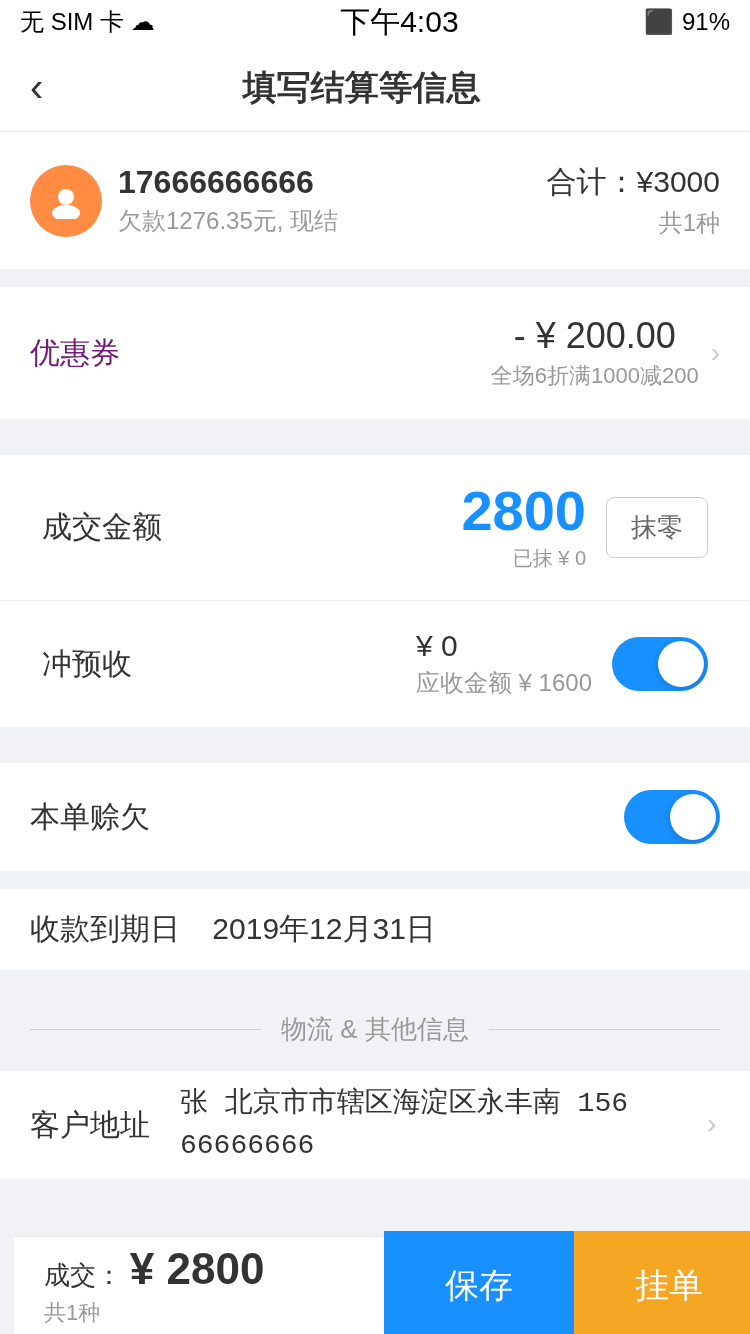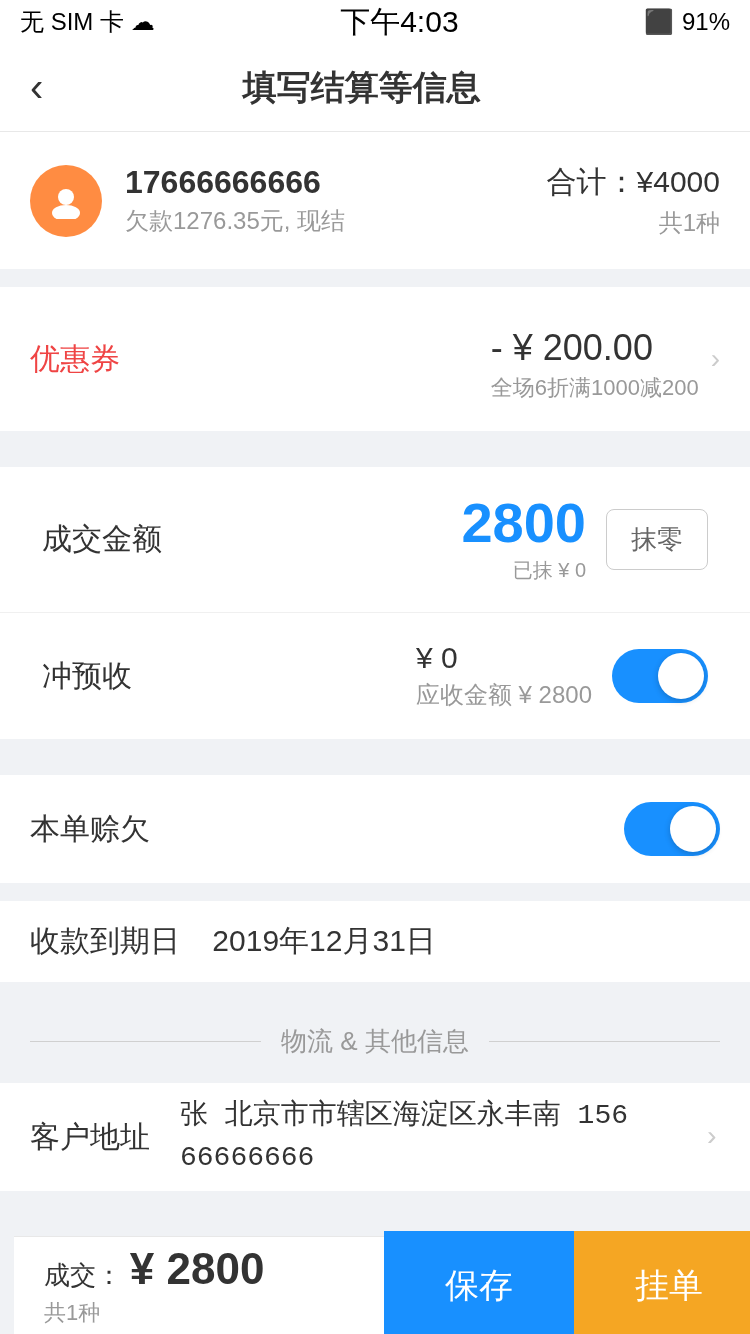--- a/index.html
+++ b/index.html
@@ -60,21 +60,21 @@
 
     
     .customer-card {
       background: #fff;
       padding: 30px;
       display: flex;
       align-items: center;
       justify-content: space-between;
       margin-bottom: 18px;
     }
-    .customer-left { display: flex; align-items: center; gap: 23px; }
+    .customer-left { display: flex; align-items: center; gap: 16px; }
     .avatar {
       width: 72px;
       height: 72px;
       border-radius: 50%;
       background: #ff8c42;
       display: flex;
       align-items: center;
       justify-content: center;
       font-size: 36px;
       color: #fff;
@@ -102,23 +102,23 @@
 
     
     .coupon-row {
       background: #fff;
       padding: 28px 30px;
       display: flex;
       align-items: center;
       justify-content: space-between;
       margin-bottom: 18px;
     }
-    .coupon-label { font-size: 30px; color: #ef4444; }
+    .coupon-label { font-size: 30px; color: #701a75; }
     .coupon-right { display: flex; align-items: center; gap: 12px; }
-    .coupon-value { text-align: left; margin-top: 12px; }
+    .coupon-value { text-align: center; }
     .coupon-amount {
       font-size: 36px;
       color: #333;
       font-weight: 500;
     }
     .coupon-desc {
       font-size: 22px;
       color: #999;
       margin-top: 4px;
     }
@@ -302,21 +302,21 @@
           <circle cx="18" cy="14" r="8"></circle>
           <ellipse cx="18" cy="30" rx="14" ry="8"></ellipse>
         </svg>
       </div>
       <div class="customer-info">
         <div class="phone">17666666666</div>
         <div class="debt">欠款1276.35元, 现结</div>
       </div>
     </div>
     <div class="customer-right">
-      <div class="total">合计：¥4000</div>
+      <div class="total">合计：¥3000</div>
       <div class="count">共1种</div>
     </div>
   </div>
 
   <div class="coupon-row">
     <div class="coupon-label">优惠券</div>
     <div class="coupon-right">
       <div class="coupon-value">
         <div class="coupon-amount">- ¥ 200.00</div>
         <div class="coupon-desc">全场6折满1000减200</div>
@@ -337,21 +337,21 @@
         </div>
         <button class="round-off-btn">抹零</button>
       </div>
     </div>
 
     <div class="row">
       <div class="row-label">冲预收</div>
       <div class="row-right">
         <div class="precharge-value">
           <div class="precharge-amount">¥ 0</div>
-          <div class="precharge-sub">应收金额 ¥ 2800</div>
+          <div class="precharge-sub">应收金额 ¥ 1600</div>
         </div>
         <div class="toggle">
           <div class="toggle-knob"></div>
         </div>
       </div>
     </div>
   </div>
 
   <div class="section-divider"></div>
 

